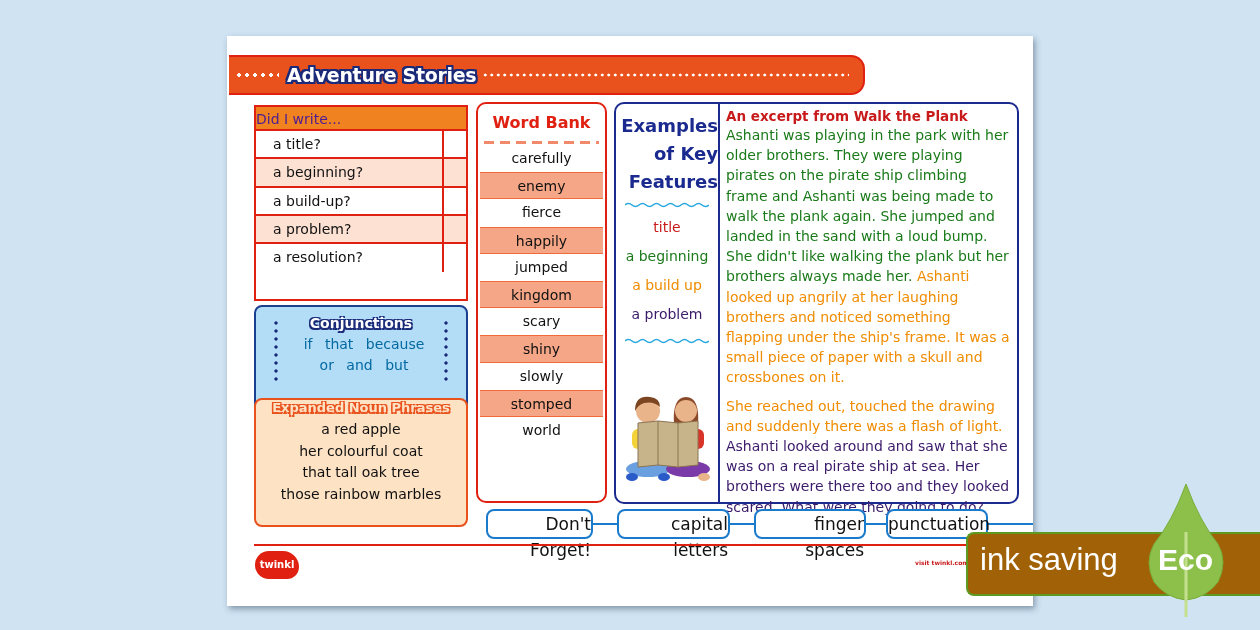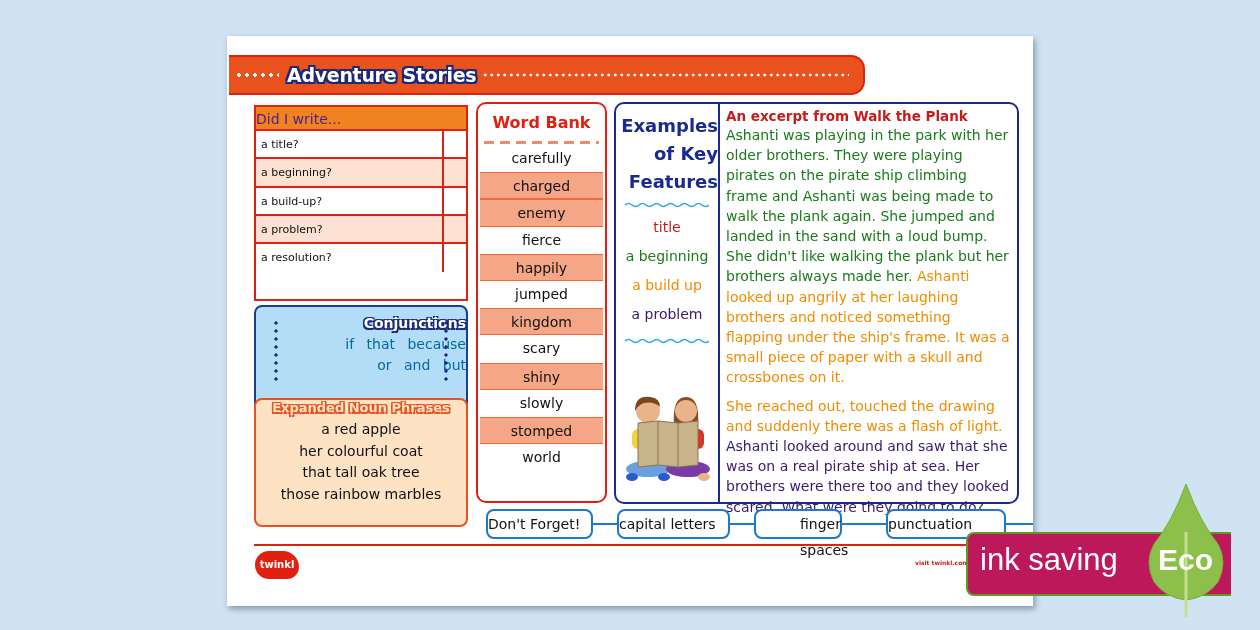--- a/index.html
+++ b/index.html
@@ -46,30 +46,30 @@
   .checklist .head {
     height: 24px; background: #f0831f; color: #4c1d95; font-size: 14px;
     line-height: 24px; padding-left: 0; border-bottom: 2px solid #e02010;
   }
   .checklist .row {
     height: 28.3px; display: flex; border-bottom: 2px solid #e02010;
   }
   .checklist .row:last-child { border-bottom: none; }
   .checklist .row.alt { background: #fde2d3; }
   .checklist .row .lbl {
-    flex: 1; font-size: 11px; line-height: 27px; padding-left: 5px; color: #111;
+    flex: 1; font-size: 14px; line-height: 27px; padding-left: 17px; color: #111;
     border-right: 2px solid #e02010;
   }
   .checklist .row .box { width: 22px; }
 
   
   .conj {
     position: absolute; left: 27px; top: 269px; width: 214px; height: 106px;
     background: #b3dcf6; border: 2px solid #1b3f8f; border-radius: 8px;
-    text-align: right;
+    text-align: center;
   }
   .conj .vdots {
     position: absolute; top: 12px; width: 4px; height: 62px;
     background-image: radial-gradient(circle, #1b2a78 1.5px, transparent 1.7px);
     background-size: 4px 8px;
   }
   .conj .vdots.l { left: 18px; } .conj .vdots.r { right: 18px; }
   .conj .ctitle {
     margin-top: 8px; font-weight: bold; font-size: 14px; color: #ffffff;
     text-shadow: -1.5px -1.5px 0 #1b2a78, 1.5px -1.5px 0 #1b2a78, -1.5px 1.5px 0 #1b2a78, 1.5px 1.5px 0 #1b2a78;
@@ -141,38 +141,38 @@
   .c-purple { color: #3b1a6a; }
   .c-red { color: #c81a1a; }
 
   
   .forget-line {
     position: absolute; left: 259px; top: 487px; width: 547px; height: 2px; background: #1a7acc;
   }
   .pill {
     position: absolute; top: 473px; height: 30px; background: #fff;
     border: 2px solid #1a7acc; border-radius: 8px;
-    font-size: 14px; line-height: 26px; text-align: left; color: #111;
+    font-size: 17px; line-height: 26px; text-align: right; color: #111;
   }
   .footer-line {
     position: absolute; left: 27px; top: 508px; width: 765px; height: 2px; background: #e02010;
   }
   .twinkl {
     position: absolute; left: 28px; top: 515px; width: 44px; height: 28px;
     background: #e02010; border-radius: 14px 16px 12px 14px;
     color: #fff; font-weight: bold; font-size: 10px; line-height: 28px; text-align: center;
   }
   .visit {
     position: absolute; left: 688px; top: 523px; font-size: 6px; color: #c81a1a; font-weight: bold;
   }
 
   
   .eco {
-    position: absolute; left: 966px; top: 532px; width: 265px; height: 64px;
-    background: #be185d; border: 2px solid #5e9a22; border-right: none;
+    position: absolute; left: 966px; top: 532px; width: 294px; height: 64px;
+    background: #a16207; border: 2px solid #5e9a22; border-right: none;
     border-radius: 8px 0 0 8px;
   }
   .eco .ink {
     position: absolute; left: 12px; top: 8px; font-size: 31px; color: #ffffff; font-family: "Liberation Sans", sans-serif;
   }
   .leaf { position: absolute; left: 1148px; top: 482px; width: 76px; height: 135px; }
   .eco-word {
     position: absolute; left: 1158px; top: 543px; font-size: 30px; font-weight: bold; color: #ffffff;
     font-family: "Liberation Sans", sans-serif;
   }
@@ -228,21 +228,20 @@
       <div class="eline">that tall oak tree</div>
       <div class="eline">those rainbow marbles</div>
     </div>
   </div>
 
   <div class="wordbank">
     <div class="wtitle">Word Bank</div>
     <div class="dash"></div>
     <div class="words">
       <div class="word">carefully</div>
-      <div class="word alt">charged</div>
       <div class="word alt">enemy</div>
       <div class="word">fierce</div>
       <div class="word alt">happily</div>
       <div class="word">jumped</div>
       <div class="word alt">kingdom</div>
       <div class="word">scary</div>
       <div class="word alt">shiny</div>
       <div class="word">slowly</div>
       <div class="word alt">stomped</div>
       <div class="word">world</div>
@@ -292,22 +291,22 @@
     <div class="right">
       <div class="etitle2">An excerpt from Walk the Plank</div>
       <div class="para"><span class="c-green">Ashanti was playing in the park with her older brothers. They were playing pirates on the pirate ship climbing frame and Ashanti was being made to walk the plank again. She jumped and landed in the sand with a loud bump. She didn't like walking the plank but her brothers always made her.</span><span class="c-orange"> Ashanti looked up angrily at her laughing brothers and noticed something flapping under the ship's frame. It was a small piece of paper with a skull and crossbones on it.</span></div>
       <div class="para"><span class="c-orange">She reached out, touched the drawing and suddenly there was a flash of light.</span><span class="c-purple"> Ashanti looked around and saw that she was on a real pirate ship at sea. Her brothers were there too and they looked scared. What were they going to do?</span></div>
     </div>
   </div>
 
   <div class="forget-line"></div>
   <div class="pill" style="left:259px;width:107px;">Don't Forget!</div>
   <div class="pill" style="left:390px;width:113px;">capital letters</div>
-  <div class="pill" style="left:527px;width:88px;padding-left:44px;">finger spaces</div>
-  <div class="pill" style="left:659px;width:120px;">punctuation</div>
+  <div class="pill" style="left:527px;width:112px;padding-left:44px;">finger spaces</div>
+  <div class="pill" style="left:659px;width:102px;">punctuation</div>
 
   <div class="footer-line"></div>
   <div class="twinkl">twinkl</div>
   <div class="visit">visit twinkl.com</div>
 </div>
 
 <div class="eco">
   <div class="ink">ink saving</div>
 </div>
 <svg class="leaf" viewBox="0 0 76 135">

